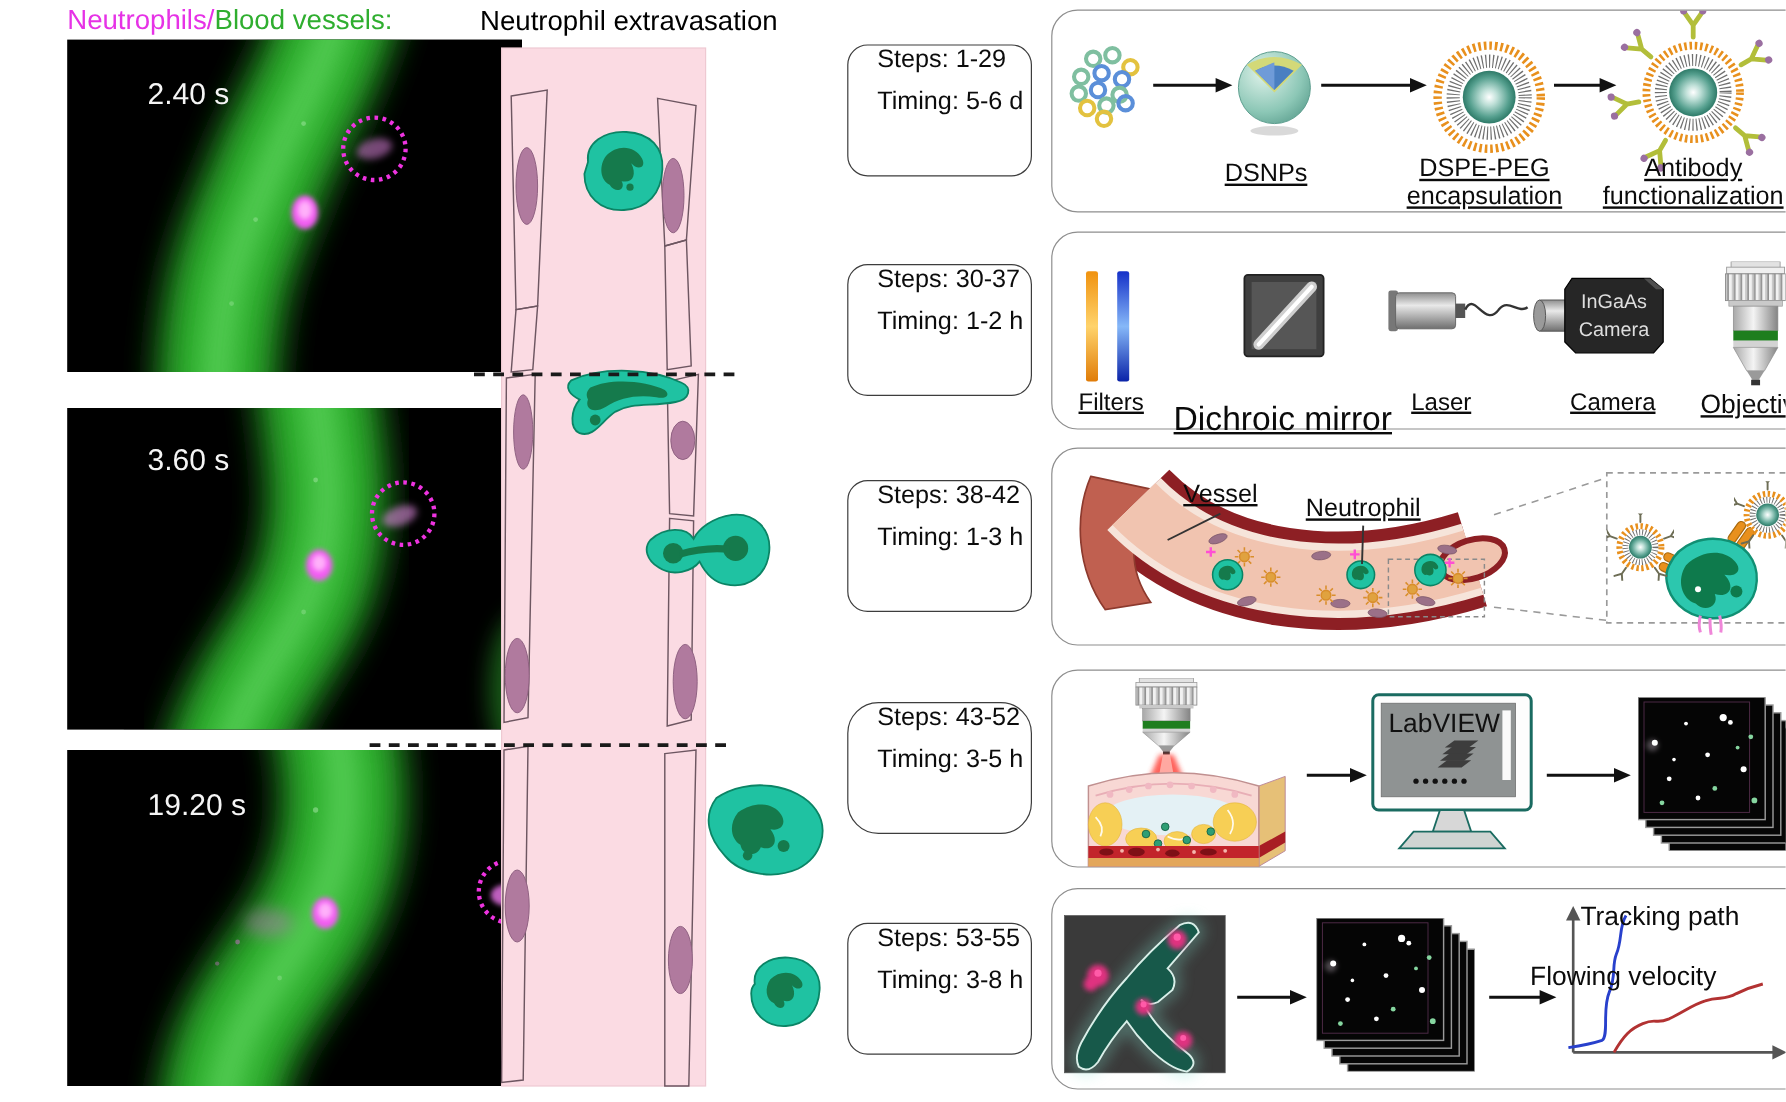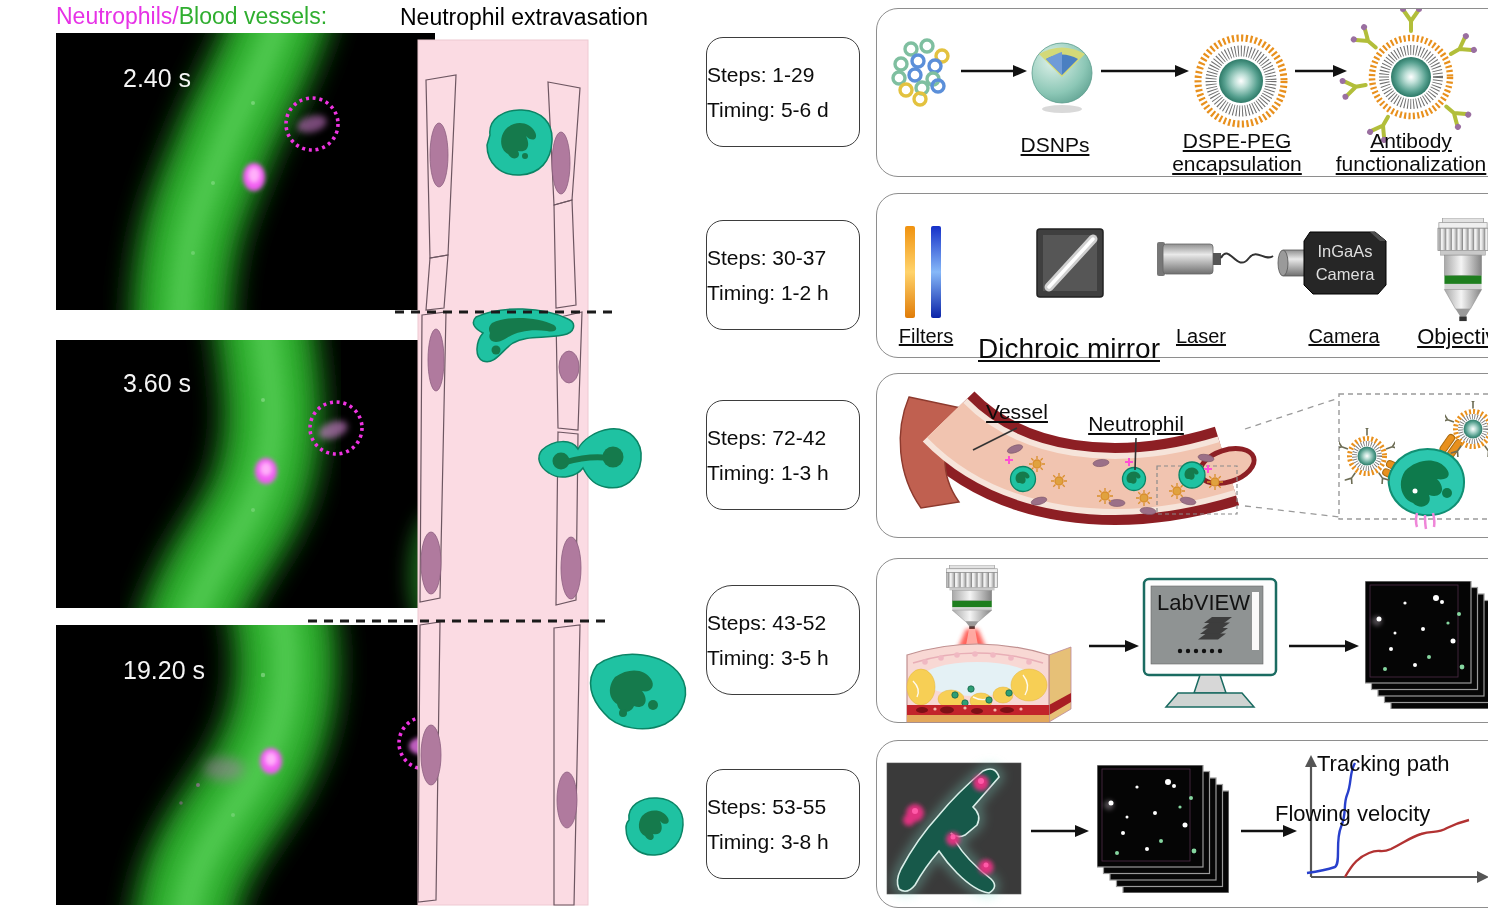--- a/index.html
+++ b/index.html
@@ -6,22 +6,22 @@
   body{font-family:"Liberation Sans",sans-serif;color:#0c0c0c;}
   .page{position:relative;width:1488px;height:918px;background:#fff;overflow:hidden;margin-left:48px;}
   .abs{position:absolute;}
   svg text{font-family:"Liberation Sans",sans-serif;}
   .legend{position:absolute;left:8px;top:3px;font-size:23px;white-space:nowrap;}
   .legend .mag{color:#e632e6;}
   .legend .grn{color:#2fae2f;}
   .mid-title{position:absolute;left:352px;top:4px;font-size:23px;color:#000000;white-space:nowrap;}
   .img-frame{position:absolute;background:#000;overflow:hidden;padding-left:47px;}
   .stepbox{position:absolute;width:154px;height:110px;border:1.8px solid #3d3d3d;border-radius:17px;
-           background:#fff;box-sizing:border-box;display:flex;flex-direction:column;justify-content:center;
-           gap:11px;padding-left:0;font-size:21px;}
+           background:#fff;box-sizing:border-box;display:flex;flex-direction:column;
+           gap:11px;padding-left:24px;font-size:21px;}
   .panel{position:absolute;width:645px;border:1.6px solid #8e8e8e;border-radius:22px;background:#fff;box-sizing:border-box;}
   .panel > svg{position:absolute;left:0;top:0;}
   .lbl{position:absolute;font-size:21px;line-height:23px;text-align:center;transform:translateX(-50%);white-space:nowrap;color:#0b0b0b;text-decoration:underline;}
   .lbl-left{position:absolute;font-size:22px;white-space:nowrap;color:#0b0b0b;}
 </style>
 </head>
 <body>
 
 <div class="page">
 
@@ -277,21 +277,21 @@
 
 <div class="stepbox" style="left:658px;top:37px;">
   <div>Steps: 1-29</div>
   <div>Timing: 5-6 d</div>
 </div>
 <div class="stepbox" style="left:658px;top:220px;">
   <div>Steps: 30-37</div>
   <div>Timing: 1-2 h</div>
 </div>
 <div class="stepbox" style="left:658px;top:400px;">
-  <div>Steps: 72-42</div>
+  <div>Steps: 38-42</div>
   <div>Timing: 1-3 h</div>
 </div>
 <div class="stepbox" style="left:658px;top:585px;border-radius:26px;">
   <div>Steps: 43-52</div>
   <div>Timing: 3-5 h</div>
 </div>
 <div class="stepbox" style="left:658px;top:769px;">
   <div>Steps: 53-55</div>
   <div>Timing: 3-8 h</div>
 </div>

